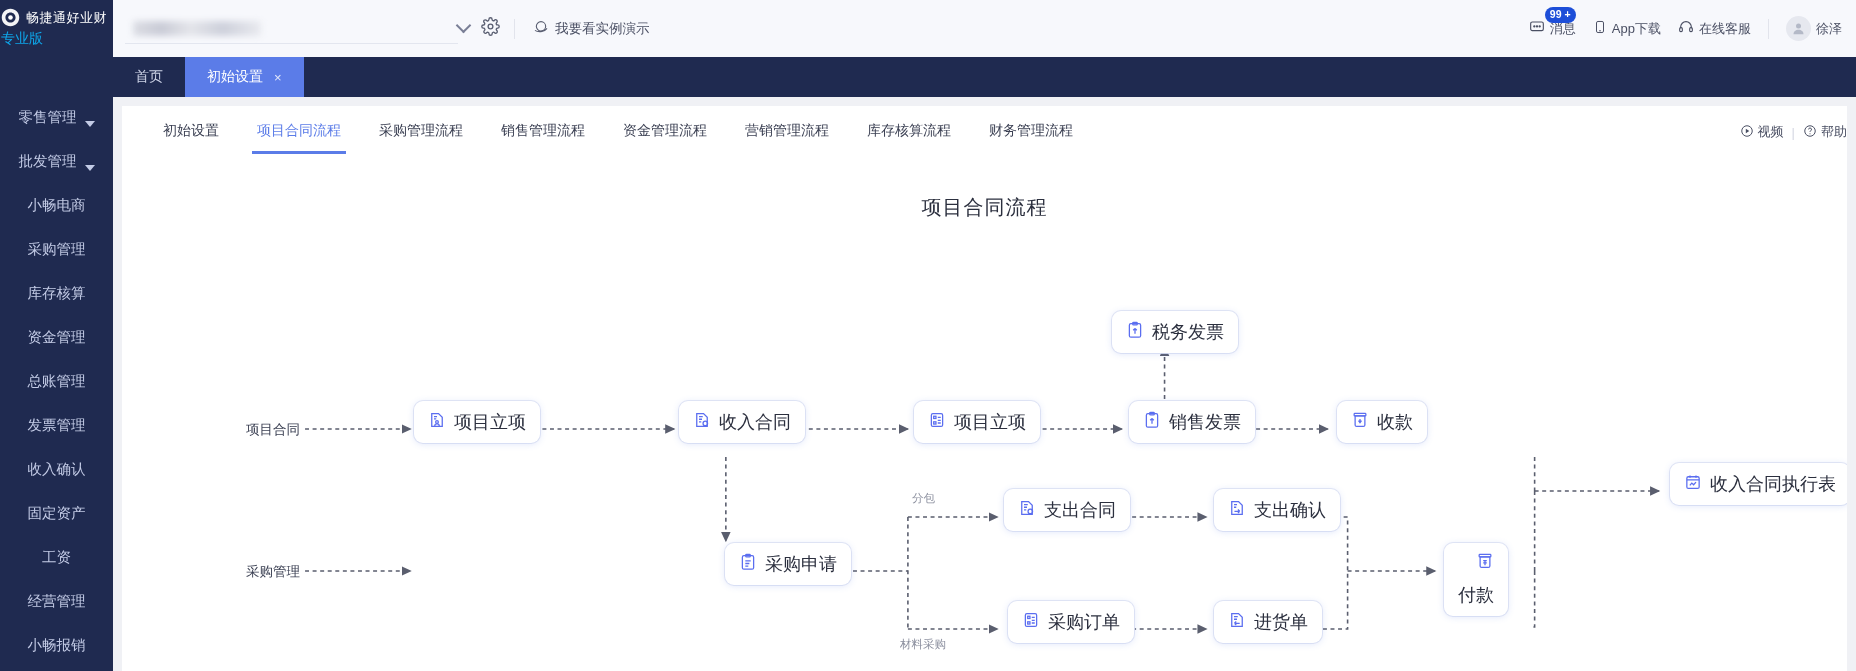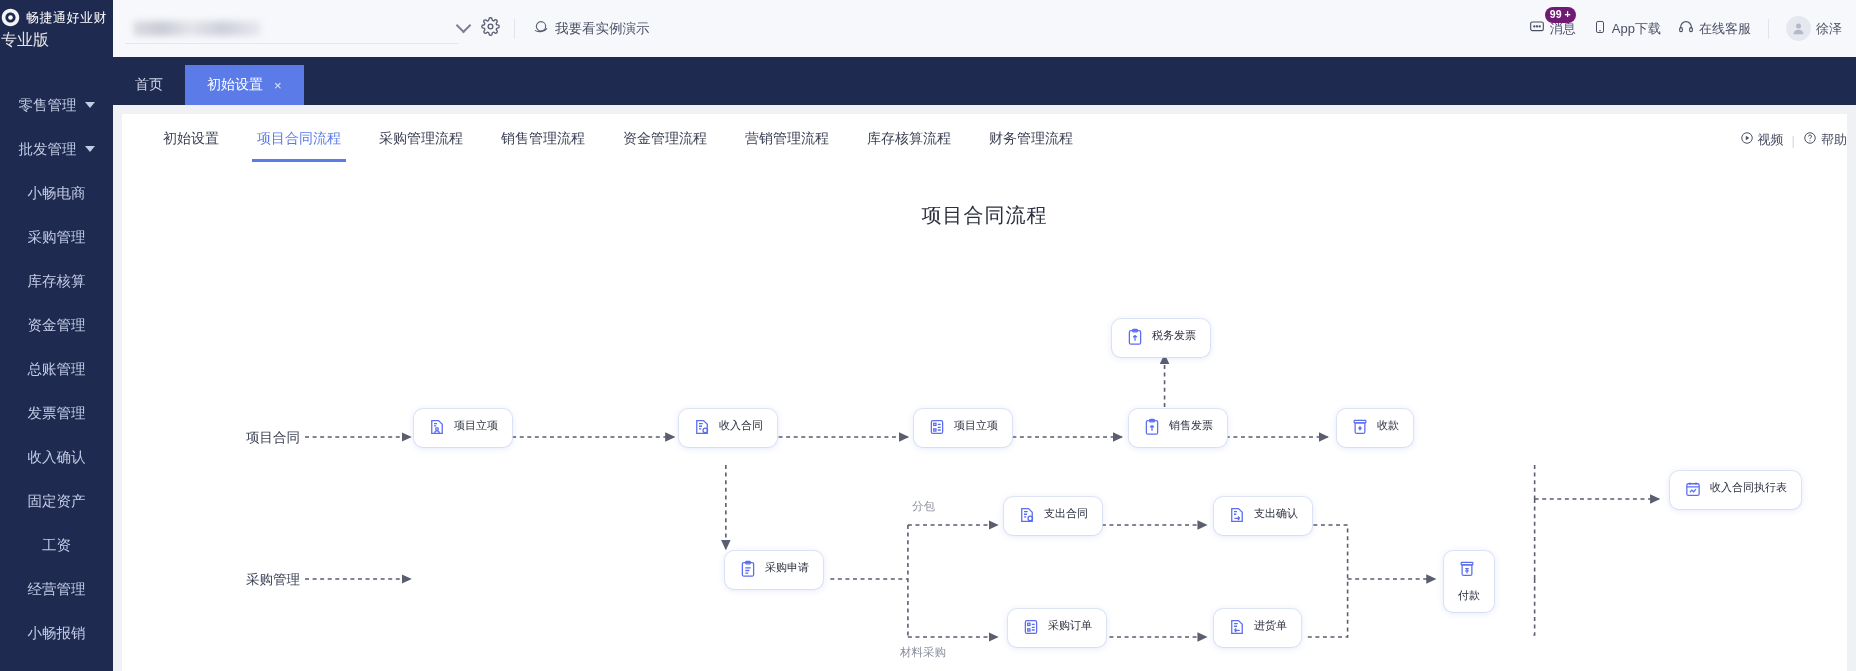--- a/index.html
+++ b/index.html
@@ -12,24 +12,24 @@
 
   
   .sidebar {
     width: 113px; height: 671px; background: #1f2a50;
     flex: 0 0 113px; position: relative; overflow: hidden;
   }
   .logo-box { height: 57px; padding: 7px 0 0 0; position: relative; }
   .logo-row { display: flex; align-items: center; gap: 5px; }
   .logo-mark { width: 21px; height: 21px; flex: 0 0 21px; }
   .logo-text { color: #fff; font-size: 13px; letter-spacing: .5px; white-space: nowrap; }
-  .logo-sub { color: #e5e5e5; font-size: 16px; margin-top: 2px; padding-left: 1px; }
+  .logo-sub { color: #0ea5e9; font-size: 14px; margin-top: 2px; padding-left: 1px; }
   .menu { margin-top: 26px; }
   .menu-item {
-    height: 44px; display: flex; align-items: center; justify-content: center;
+    height: 44px; display: flex; align-items: flex-end; justify-content: center;
     color: #c3cbe6; font-size: 14.5px; cursor: pointer; gap: 8px;
   }
   .caret { width: 0; height: 0; border-left: 5px solid transparent;
            border-right: 5px solid transparent; border-top: 6px solid #c3cbe6; }
 
   
   .right { flex: 1; display: flex; flex-direction: column; min-width: 0; }
 
   
   .topbar {
@@ -49,62 +49,62 @@
   .chev-down { width: 11px; height: 11px; border-right: 2px solid #7a7f96;
     border-bottom: 2px solid #7a7f96; transform: rotate(45deg); margin: -6px 10px 0 0; }
   .gear { margin: 0 14px 0 2px; }
   .vsep { width: 1px; height: 20px; background: #e2e4ec; }
   .demo-link { display: flex; align-items: center; gap: 6px; margin-left: 18px;
                color: #4a4f63; font-size: 13.5px; cursor: pointer; white-space: nowrap; }
   .top-right { margin-left: auto; display: flex; align-items: center; gap: 17px; }
   .tr-item { display: flex; align-items: center; gap: 5px; color: #4a4f63;
              font-size: 13px; cursor: pointer; position: relative; white-space: nowrap; }
   .badge {
-    position: absolute; top: -12px; left: 16px; background: #701a75; color: #fff;
+    position: absolute; top: -12px; left: 16px; background: #1d4ed8; color: #fff;
     font-size: 10.5px; line-height: 15px; height: 16px; padding: 0 5px;
     border-radius: 9px; font-weight: bold; white-space: nowrap;
   }
   .avatar { width: 25px; height: 25px; border-radius: 50%; background: #e6e8ef;
             display: flex; align-items: center; justify-content: center; }
 
   
-  .tabstrip { height: 48px; background: #1f2a50; display: flex; align-items: flex-end;
+  .tabstrip { height: 40px; background: #1f2a50; display: flex; align-items: flex-end;
               padding-left: 0; position: relative; }
   .tabstrip-inner { display: flex; align-items: stretch; height: 40px; }
   .wtab { display: flex; align-items: center; padding: 0 22px; color: #cfd5e8;
           font-size: 14px; cursor: pointer; }
   .wtab.active { background: #5b7ce8; color: #fff; }
   .wtab .x { margin-left: 11px; font-size: 13px; color: #e4e9fb; }
 
   
   .content-area { flex: 1; background: #f0f1f5; padding: 9px 9px 0 9px; min-height: 0; }
   .card { background: #fff; height: 100%; position: relative; overflow: hidden; }
   .subtabs { height: 48px; display: flex; align-items: center; padding: 0 0 0 22px;
              position: relative; }
   .stab { font-size: 14px; color: #3a3f52; padding: 0 19px; line-height: 47px;
           cursor: pointer; position: relative; white-space: nowrap; }
   .stab.active { color: #5b7ce8; }
   .stab.active::after { content: ""; position: absolute; left: 14px; right: 14px;
           bottom: 0; height: 2.5px; background: #5b7ce8; }
   .helpers { position: absolute; right: 0px; top: 17px; display: flex;
              align-items: center; gap: 8px; font-size: 13px; color: #4a4f63; }
   .helpers .hsep { color: #d4d7e2; }
-  .helper-btn { display: flex; align-items: flex-start; gap: 4px; cursor: pointer; }
+  .helper-btn { display: flex; align-items: center; gap: 4px; cursor: pointer; }
 
   .diagram-title { text-align: center; font-size: 20px; color: #2b2f3e;
                    margin-top: 40px; letter-spacing: 1px; }
 
   
   .canvas { position: relative; width: 100%; height: 420px; margin-top: 8px; }
   .rowlabel { position: absolute; font-size: 13.5px; color: #3a3f52; }
   .node {
-    position: absolute; display: flex; align-items: flex-start; gap: 8px;
+    position: absolute; display: flex; align-items: flex-end; gap: 8px;
     background: #fff; border-radius: 9px; padding: 9px 14px;
     box-shadow: 0 1px 7px rgba(91,124,232,.20), 0 0 0 1px rgba(230,233,245,.9);
-    font-size: 11px; color: #2b2f3e; white-space: nowrap; cursor: pointer;
+    font-size: 18px; color: #2b2f3e; white-space: nowrap; cursor: pointer;
   }
   .node svg { flex: 0 0 auto; }
   .edge-label { position: absolute; font-size: 11.5px; color: #8b8f9e; }
   svg.wires { position: absolute; left: 0; top: 0; width: 100%; height: 100%;
               pointer-events: none; }
   .dash { stroke: #5a5e6e; stroke-width: 1.6; stroke-dasharray: 4 3.6; fill: none; }
 </style>
 </head>
 <body>
 

